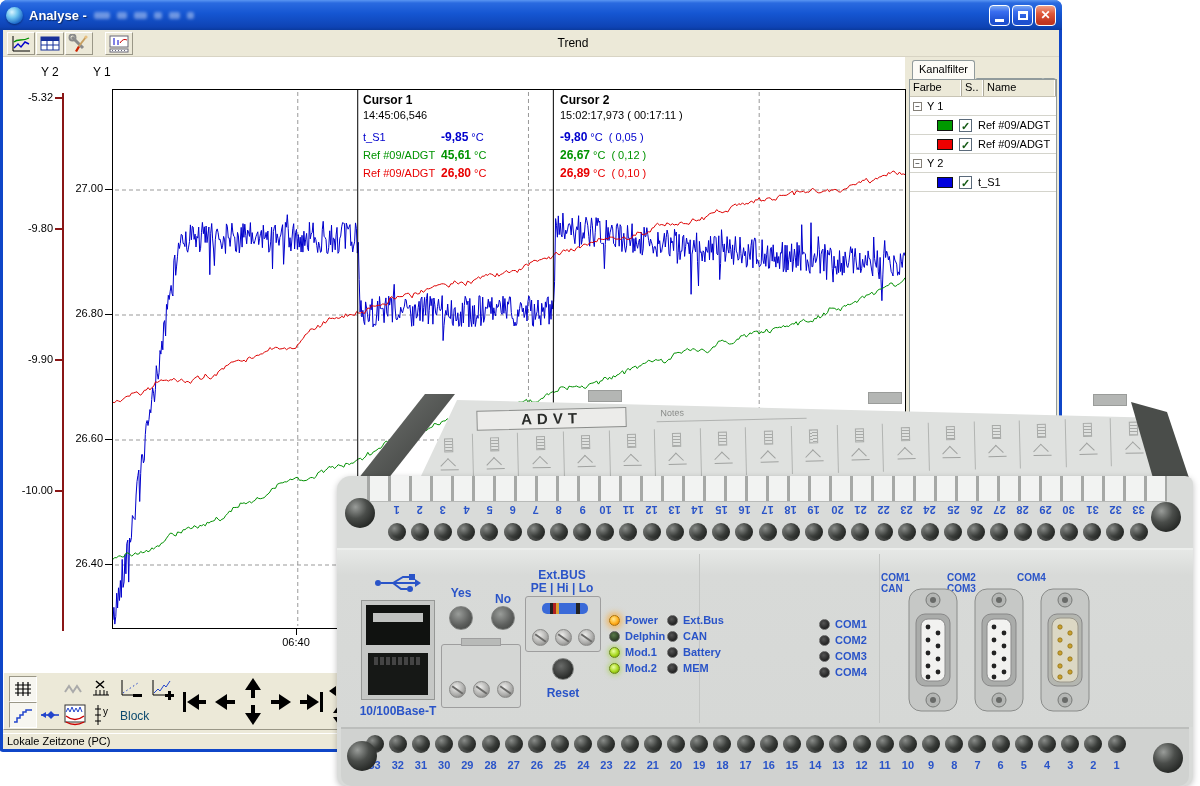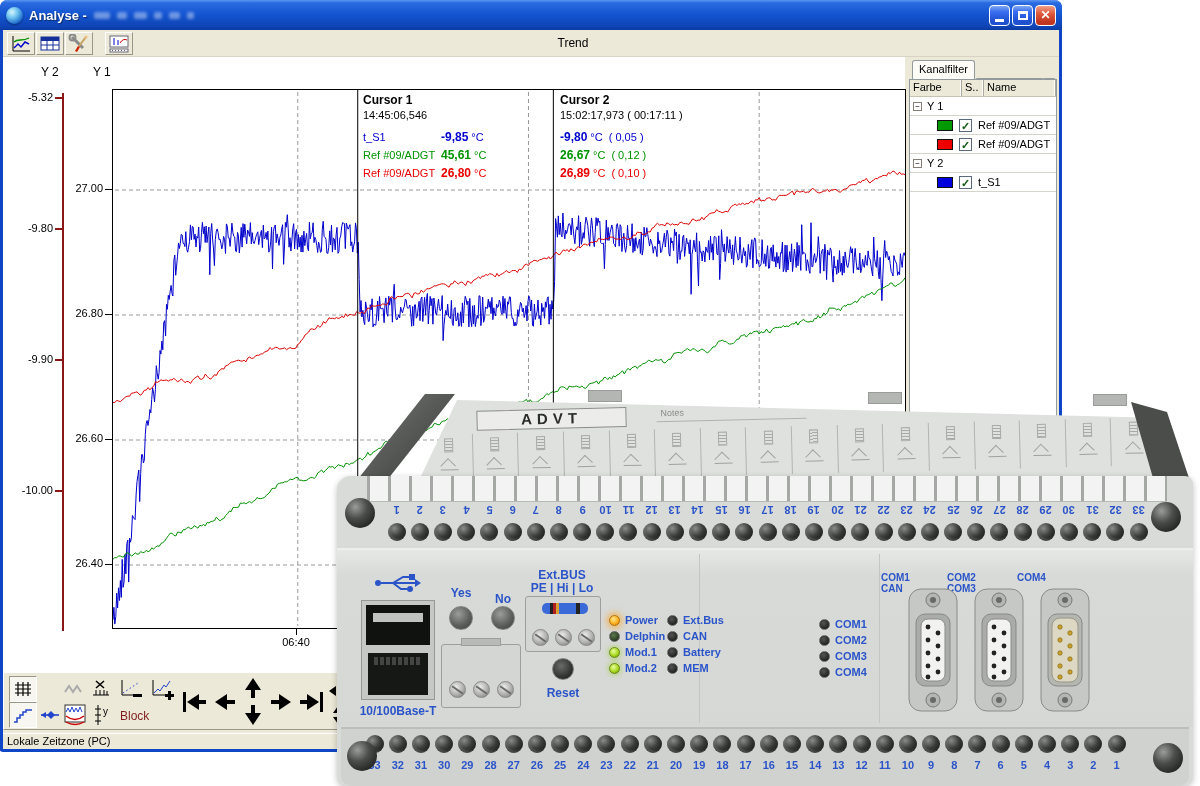--- a/index.html
+++ b/index.html
@@ -72,21 +72,21 @@
   .prow .swatch { position:absolute; left:27px; top:4px; width:16px; height:11px; border:1px solid #111; }
   .prow .chk { position:absolute; left:49px; top:3px; width:13px; height:13px; border:1px solid #5a6a7a; background:#fff;
     font-size:11px; line-height:12px; text-align:center; color:#155a15; font-weight:bold; }
   .prow .iname { position:absolute; left:68px; top:3px; white-space:nowrap; }
 
   
   #toolbar-bottom { position:absolute; left:0; top:672px; width:902px; height:58px; background:#ece9d8;
     border:1px solid; border-color:#fff #9a9787 #9a9787 #fff; }
   .bbtn { position:absolute; display:flex; align-items:center; justify-content:center; }
   .bbtn.boxed { border:1px solid; border-color:#9a9787 #fff #fff #9a9787; background:#f7f6f0; }
-  #block-label { position:absolute; left:116px; top:36px; width:46px; font-size:12px; color:#7f1d1d; }
+  #block-label { position:absolute; left:116px; top:36px; width:46px; font-size:12px; color:#0c4a6e; }
   #statusbar { position:absolute; left:0; top:733px; width:1056px; height:16px; background:#ece9d8;
     font-size:11px; padding:1px 4px; border-top:1px solid #fff; }
 
   
   #device { position:absolute; left:337px; top:390px; width:856px; height:396px; z-index:10; }
   .dtab { position:absolute; top:0; width:34px; height:12px; background:#b4b6b4; border:1px solid #9a9c9a; }
   #dev-plate { position:absolute; left:84px; top:4px; width:742px; height:82px; background:#dfe1df;
     clip-path:polygon(36px 6px, 742px 24px, 742px 82px, 0px 82px); }
   #plate-inner { position:absolute; left:0; top:0; width:742px; height:82px; transform:rotate(-1.4deg); }
   #advt-box { position:absolute; left:56px; top:9px; width:150px; height:20px; border:1px solid #8a8c8a;

